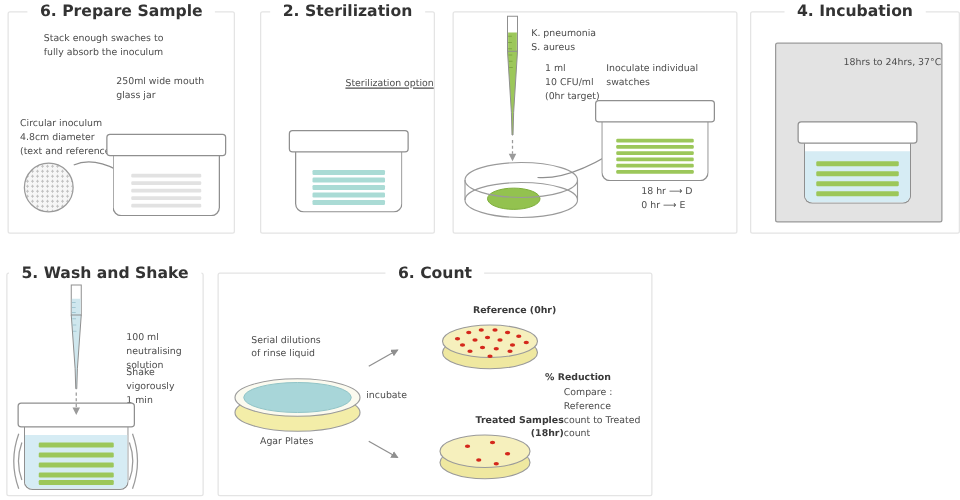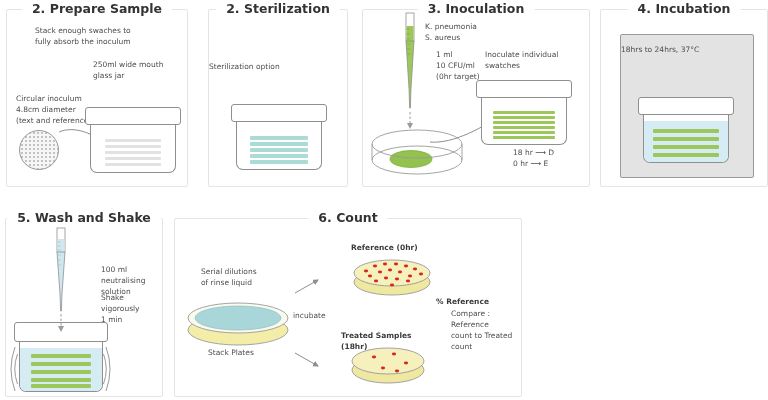--- a/index.html
+++ b/index.html
@@ -12,29 +12,29 @@
   .note-b{font-weight:bold;color:#3a3a3a;}
   .jar-lid{position:absolute;background:#fff;border:1px solid #8f8f8f;border-radius:3px;z-index:2;}
   .jar-body{position:absolute;background:#fff;border:1px solid #8f8f8f;border-top:none;
        border-radius:0 0 7px 7px;overflow:hidden;z-index:1;}
   .liquid{position:absolute;left:0;right:0;bottom:0;}
   .stripe{position:absolute;height:3px;border-radius:1px;}
   .swatch{position:absolute;border-radius:50%;border:1px solid #9a9a9a;background-color:#f6f6f6;
        background-image:radial-gradient(#c2c2c2 0.8px,transparent 0.9px);background-size:4px 4px;}
   .incubator{position:absolute;background:#e3e3e3;border:1px solid #9a9a9a;border-radius:2px;}
   svg{position:absolute;overflow:visible;}
-  .ctr{text-align:left;}
+  .ctr{text-align:right;padding-left:12px;}
 </style>
 </head>
 <body>
 
 <div id="app">
 
   <div class="panel" style="left:6px;top:9px;width:180px;height:176px;">
-    <div class="panel-title">2. Prepare Sample</div>
+    <div class="panel-title">6. Prepare Sample</div>
     <div class="note" style="left:28px;top:16px;">Stack enough swaches to
 fully absorb the inoculum</div>
     <div class="note" style="left:86px;top:50px;">250ml wide mouth
 glass jar</div>
     <div class="note" style="left:9px;top:84px;">Circular inoculum
 4.8cm diameter
 (text and reference)</div>
 
     <div class="jar-lid" style="left:78px;top:97px;width:94px;height:16px;"></div>
     <div class="jar-body" style="left:83px;top:112px;width:84px;height:50px;">
@@ -50,33 +50,32 @@
           <marker id="ah1" markerWidth="7" markerHeight="7" refX="5" refY="3" orient="auto">
             <path d="M0,0 L6,3 L0,6 z" fill="#8f8f8f"></path>
           </marker>
         </defs>
       <path d="M2,6 C16,0 34,6 46,17" fill="none" stroke="#8f8f8f" stroke-width="1" marker-end="url(#ah1)"></path>
     </svg>
   </div>
 
   <div class="panel" style="left:208px;top:9px;width:138px;height:176px;">
     <div class="panel-title">2. Sterilization</div>
-    <div class="note ctr" style="left:0;right:0;top:52px;">Sterilization option</div>
+    <div class="note ctr" style="left:0;right:0;top:52px;text-decoration:underline;">Sterilization option</div>
     <div class="jar-lid" style="left:22px;top:94px;width:94px;height:16px;"></div>
     <div class="jar-body" style="left:27px;top:109px;width:84px;height:50px;">
       <div class="stripe" style="left:13px;right:13px;top:17px;height:3.5px;background:#aadbd5;"></div>
       <div class="stripe" style="left:13px;right:13px;top:23px;height:3.5px;background:#aadbd5;"></div>
       <div class="stripe" style="left:13px;right:13px;top:29px;height:3.5px;background:#aadbd5;"></div>
       <div class="stripe" style="left:13px;right:13px;top:35px;height:3.5px;background:#aadbd5;"></div>
       <div class="stripe" style="left:13px;right:13px;top:41px;height:3.5px;background:#aadbd5;"></div>
     </div>
   </div>
 
   <div class="panel" style="left:362px;top:9px;width:226px;height:176px;">
-    <div class="panel-title">3. Inoculation</div>
 
     <svg style="left:36px;top:2px;" width="22" height="120" viewBox="0 0 22 120">
       <rect x="7" y="1" width="8" height="28" fill="#ffffff" stroke="#8f8f8f" stroke-width="0.8"></rect>
       <rect x="7.5" y="14" width="7" height="15" fill="#9cc75a"></rect>
       <polygon points="7,29 15,29 11.9,78 11.4,96 10.6,96 10.1,78" fill="#9cc75a" stroke="#8f8f8f" stroke-width="0.8"></polygon>
       <g stroke="#7aa33f" stroke-width="0.7">
         <line x1="7.5" y1="17" x2="10.5" y2="17"></line>
           <line x1="7.5" y1="22" x2="10.5" y2="22"></line>
         <line x1="7.5" y1="27" x2="10.6" y2="27"></line>
           <line x1="7.8" y1="32" x2="10.8" y2="32"></line>
@@ -185,21 +184,21 @@
   <div class="panel" style="left:174px;top:218px;width:346px;height:177px;">
     <div class="panel-title">6. Count</div>
     <div class="note" style="left:26px;top:48px;">Serial dilutions
 of rinse liquid</div>
 
     <svg style="left:9px;top:80px;" width="108" height="52" viewBox="0 0 108 52">
       <ellipse cx="54" cy="31" rx="50" ry="15" fill="#f3eda8" stroke="#9a9a9a" stroke-width="0.9"></ellipse>
       <ellipse cx="54" cy="19" rx="50" ry="15" fill="#fbfaef" stroke="#9a9a9a" stroke-width="0.9"></ellipse>
       <ellipse cx="54" cy="19" rx="43" ry="12" fill="#a8d6d9" stroke="#91c4c7" stroke-width="0.8"></ellipse>
     </svg>
-    <div class="note" style="left:33px;top:129px;">Stack Plates</div>
+    <div class="note" style="left:33px;top:129px;">Agar Plates</div>
 
     <svg style="left:118px;top:56px;" width="30" height="22" viewBox="0 0 30 22">
       <defs>
           <marker id="ah3" markerWidth="7" markerHeight="7" refX="5" refY="3" orient="auto">
             <path d="M0,0 L6,3 L0,6 z" fill="#8f8f8f"></path>
           </marker>
         </defs>
       <path d="M2,18 L25,5" fill="none" stroke="#8f8f8f" stroke-width="1" marker-end="url(#ah3)"></path>
     </svg>
     <div class="note" style="left:118px;top:92px;">incubate</div>
@@ -228,21 +227,21 @@
         <ellipse cx="39" cy="15" rx="2.1" ry="1.4" fill="#d4281c"></ellipse>
         <ellipse cx="49" cy="17" rx="2.1" ry="1.4" fill="#d4281c"></ellipse>
         <ellipse cx="59" cy="21" rx="2.1" ry="1.4" fill="#d4281c"></ellipse>
         <ellipse cx="25" cy="26" rx="2.1" ry="1.4" fill="#d4281c"></ellipse>
         <ellipse cx="35" cy="23" rx="2.1" ry="1.4" fill="#d4281c"></ellipse>
         <ellipse cx="46" cy="24" rx="2.1" ry="1.4" fill="#d4281c"></ellipse>
         <ellipse cx="57" cy="26" rx="2.1" ry="1.4" fill="#d4281c"></ellipse>
         <ellipse cx="41" cy="30" rx="2.1" ry="1.4" fill="#d4281c"></ellipse>
       </svg>
 
-    <div class="note note-b" style="left:261px;top:78px;">% Reference</div>
+    <div class="note note-b" style="left:261px;top:78px;">% Reduction</div>
     <div class="note" style="left:261px;top:90px;margin-left:15px;">Compare : Reference
 count to Treated
 count</div>
 
     <div class="note note-b ctr" style="left:166px;top:112px;width:98px;">Treated Samples (18hr)</div>
     <svg style="left:174px;top:124px;" width="78" height="46" viewBox="0 0 78 46">
       <ellipse cx="39" cy="27" rx="36" ry="13" fill="#efe8a0" stroke="#9a9a9a" stroke-width="0.9"></ellipse>
       <ellipse cx="39" cy="18" rx="36" ry="13" fill="#f6f0bd" stroke="#9a9a9a" stroke-width="0.9"></ellipse>
     <ellipse cx="25" cy="14" rx="2.1" ry="1.4" fill="#d4281c"></ellipse>
         <ellipse cx="45" cy="11" rx="2.1" ry="1.4" fill="#d4281c"></ellipse>

